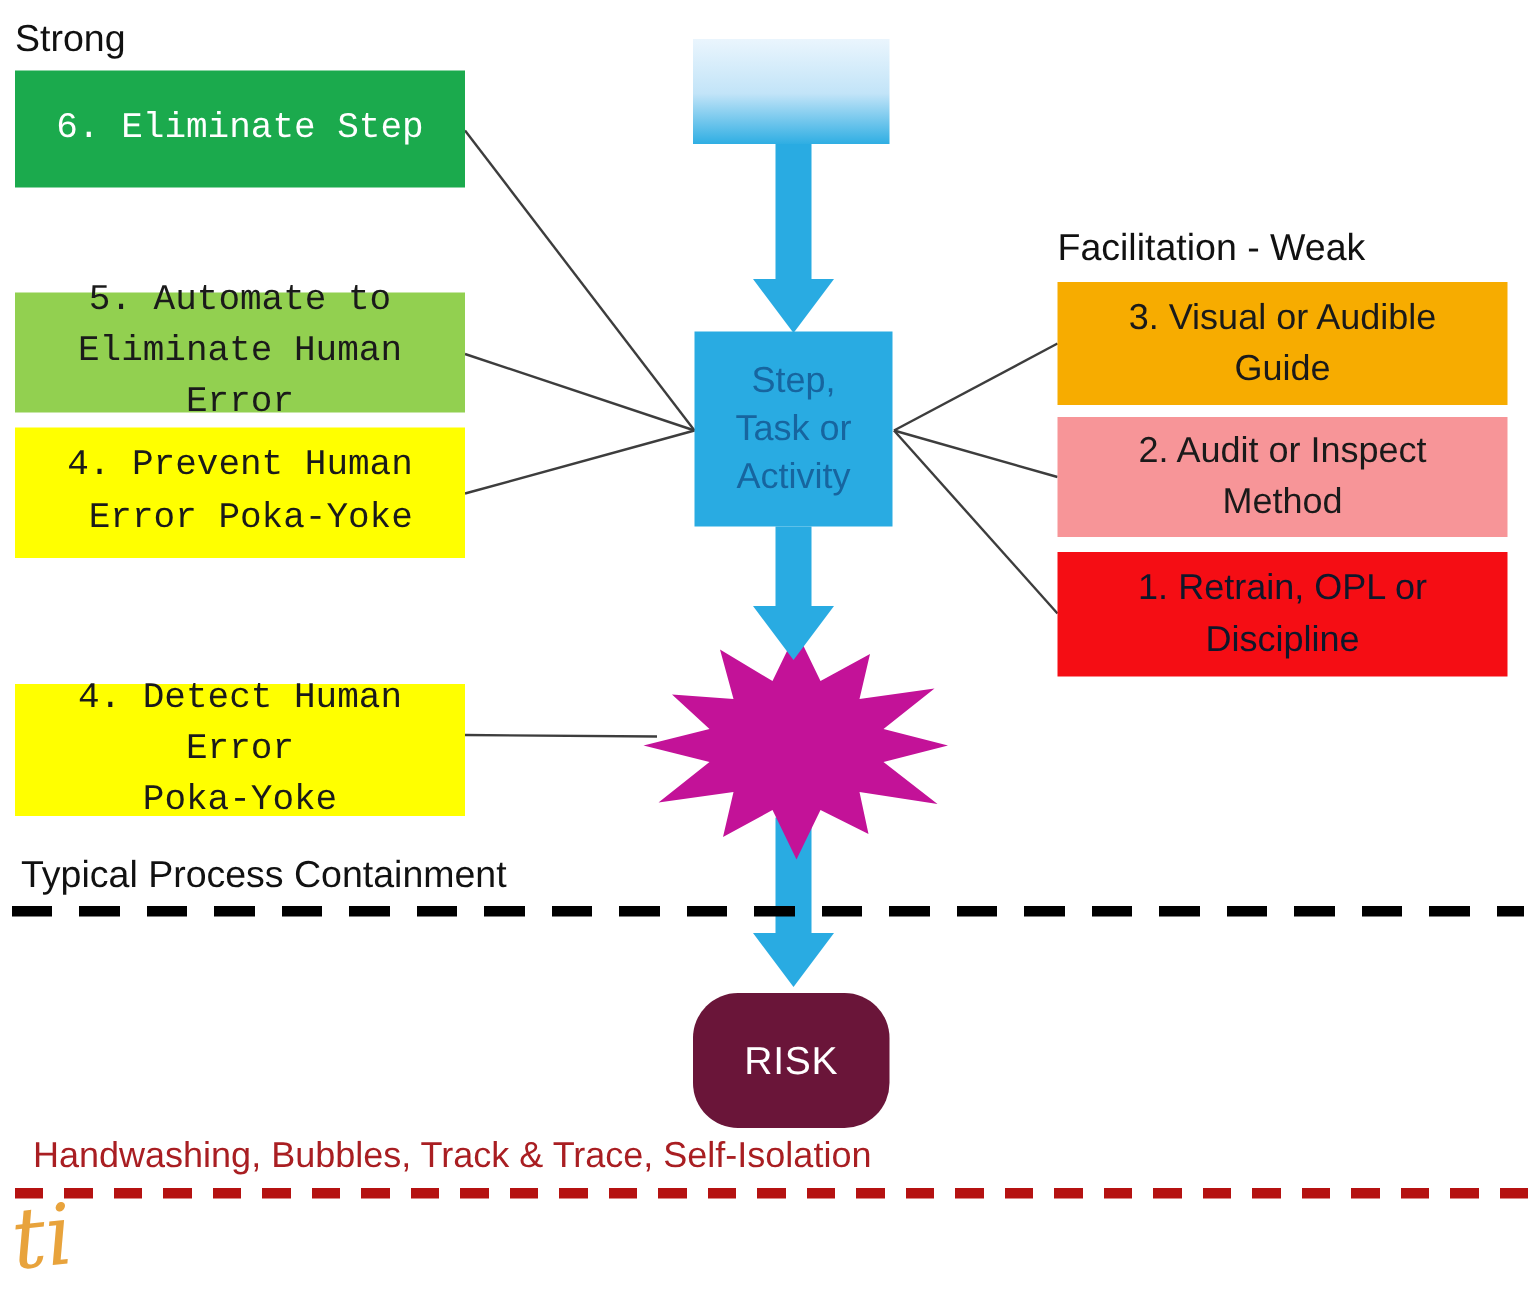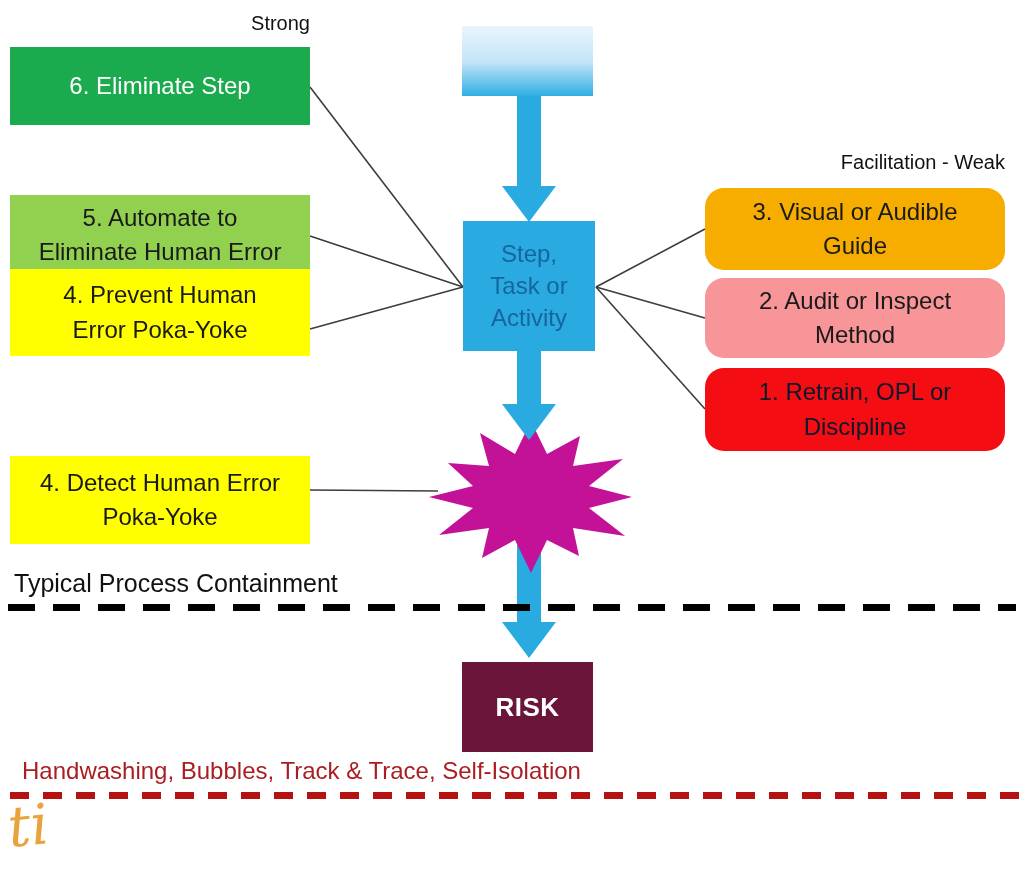--- a/index.html
+++ b/index.html
@@ -7,51 +7,51 @@
     position:relative;width:1024px;height:877px;background:#ffffff;
     font-family:"Liberation Sans",sans-serif;overflow:hidden;
   }
   .layer-svg{position:absolute;left:0;top:0;z-index:1;}
   .box{
     position:absolute;z-index:2;display:flex;align-items:center;justify-content:center;
     text-align:center;font-size:24px;line-height:1.42;box-sizing:border-box;
     padding:0 8px;white-space:pre-line;color:#1a1a1a;
   }
   .heading{
-    position:absolute;z-index:2;font-size:20px;color:#111111;text-align:right;
+    position:absolute;z-index:2;font-size:25px;color:#111111;text-align:left;
   }
   
-  .lbox{left:10px;width:300px;}
+  .lbox{left:10px;width:300px;font-family:Liberation Mono, monospace;}
   .box-eliminate{top:47px;height:78px;background:#1BAA4D;color:#ffffff;}
   .box-automate{top:195px;height:80px;background:#92D050;}
-  .box-prevent{top:269px;height:87px;background:#FFFF00;}
+  .box-prevent{top:285px;height:87px;background:#FFFF00;text-align:right;}
   .box-detect{top:456px;height:88px;background:#FFFF00;}
   .heading-strong{left:10px;top:12px;width:300px;}
   
-  .rbox{left:705px;width:300px;border-radius:19px;}
+  .rbox{left:705px;width:300px;}
   .box-guide{top:188px;height:82px;background:#F7AC00;}
   .box-audit{top:278px;height:80px;background:#F79598;}
   .box-retrain{top:368px;height:83px;background:#F50D14;color:#0f172a;}
   .heading-weak{left:705px;top:151px;width:300px;}
   
   .box-entry{
     position:absolute;z-index:2;left:462px;top:26px;width:131px;height:70px;
     background:linear-gradient(180deg,#EAF5FD 0%,#C2E4F8 52%,#2FAEE3 100%);
   }
   .box-process{
     left:463px;top:221px;width:132px;height:130px;background:#29ABE2;
     color:#17659F;line-height:1.32;
   }
   .star-label{
     position:absolute;z-index:3;left:456px;top:461px;width:150px;text-align:center;
     color:#ffffff;font-size:24px;line-height:1.4;white-space:pre-line;
   }
   .box-risk{
     left:462px;top:662px;width:131px;height:90px;background:#6A1539;
-    color:#ffffff;font-weight:bold;font-size:26px;letter-spacing:0.5px;
+    color:#ffffff;font-weight:normal;font-size:26px;letter-spacing:0.5px;border-radius:30px;
   }
   
   .heading-containment{left:14px;top:569px;text-align:center;font-size:25px;}
   .dash-black{
     position:absolute;z-index:2;left:8px;top:604px;width:1008px;height:7px;
     background:repeating-linear-gradient(to right,#000000 0 27px,transparent 27px 45px);
   }
   
   .measures{
     position:absolute;z-index:2;left:22px;top:757px;font-size:24px;color:#A91E22;

